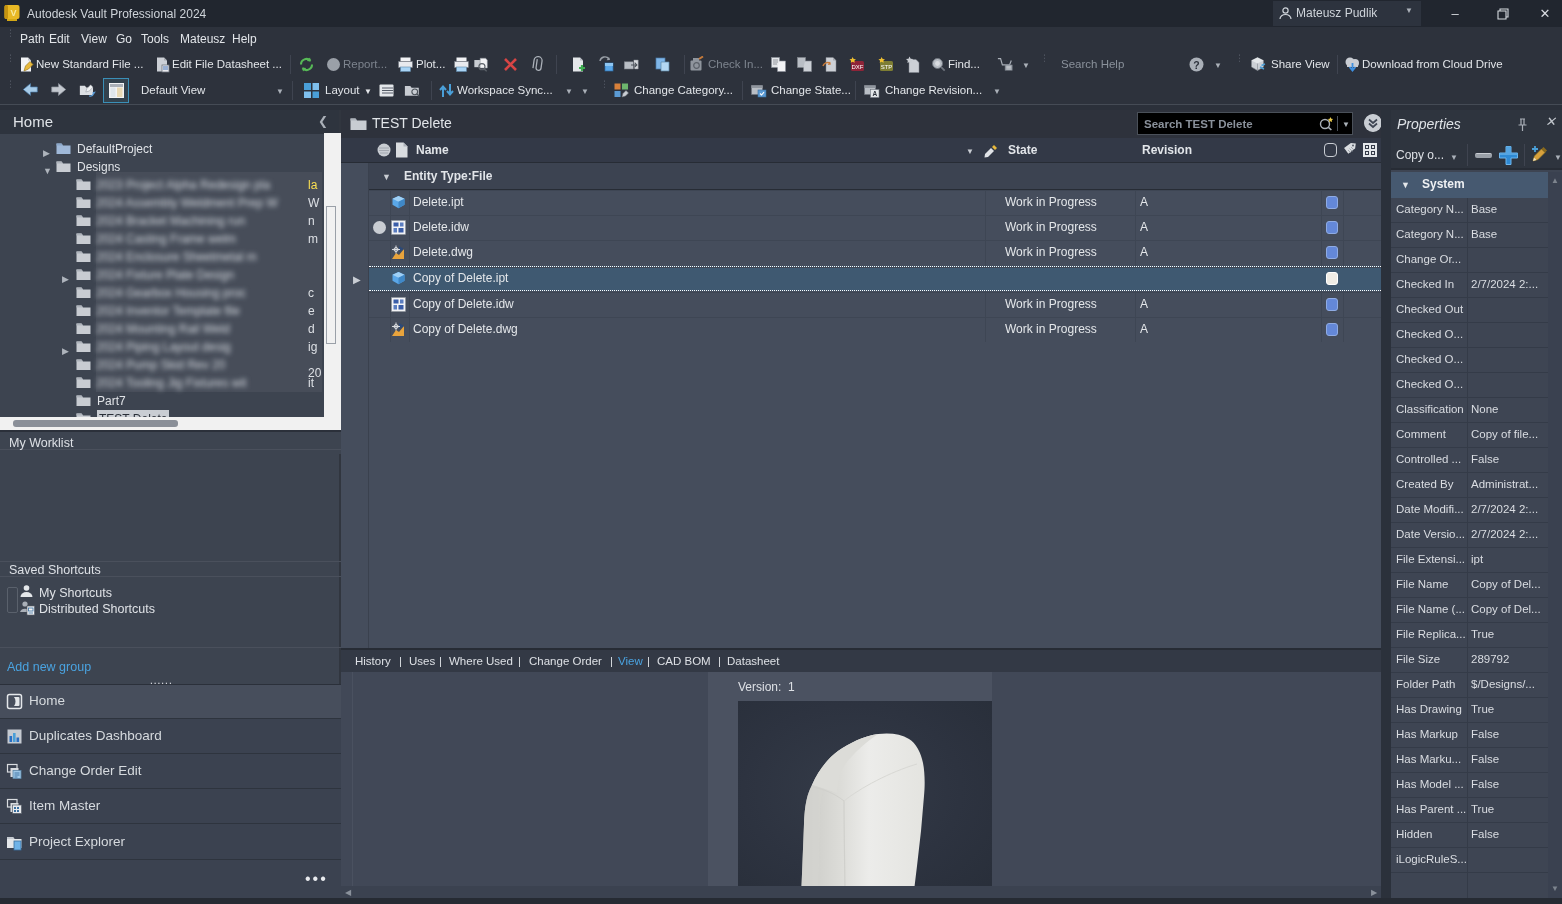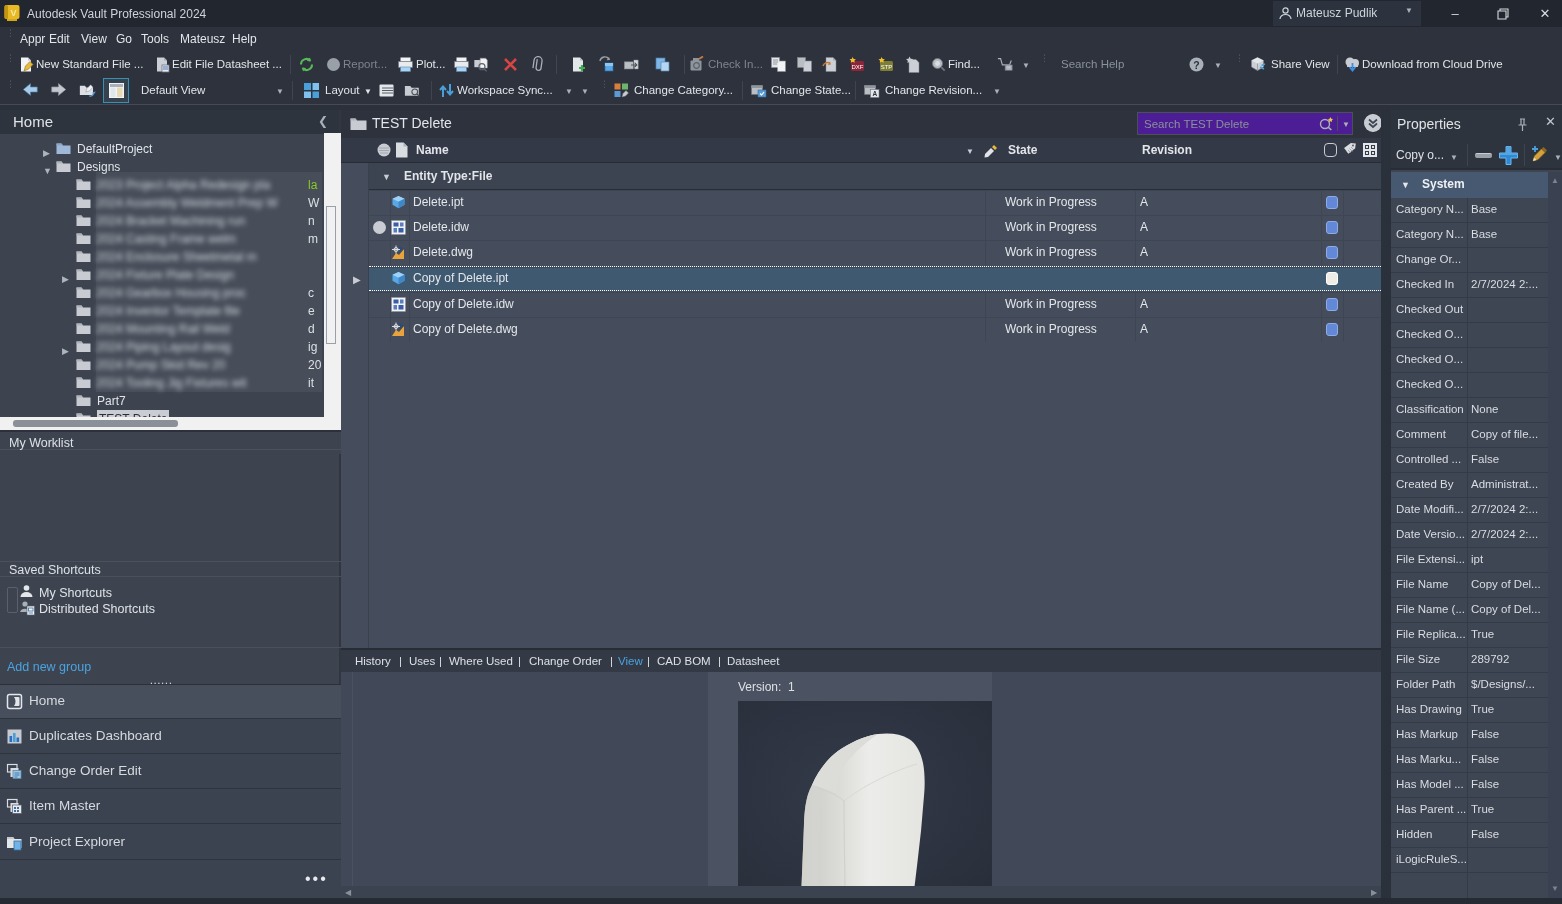--- a/index.html
+++ b/index.html
@@ -48,21 +48,21 @@
 .navrow { position:absolute; left:0; width:341px; height:34px; border-bottom:1px solid #2e343e; }
 .navrow .t { position:absolute; left:29px; top:8px; font-size:13.5px; color:#d6dade; }
 .navrow .ic { position:absolute; left:6px; top:8px; width:17px; height:17px; }
 #navrow-home { background:#474e5c; }
 #lp-bottom { position:absolute; left:0; top:750px; width:341px; height:44px; background:#3b4250; }
 #lp-bottom .dots { position:absolute; left:305px; top:10px; color:#e8eaee; font-size:16px; letter-spacing:2px; }
 
 #main { position:absolute; left:341px; top:110px; width:1040px; height:794px; background:#454d5c; }
 #crumb { position:absolute; left:0; top:0; width:1040px; height:28px; background:#2e323c; }
 #crumb .t { position:absolute; left:31px; top:5px; font-size:14px; color:#e2e5e9; }
-#searchbox { position:absolute; left:796px; top:2px; width:216px; height:23px; background:#4c1d95; border:1px solid #4a5059; }
+#searchbox { position:absolute; left:796px; top:2px; width:216px; height:23px; background:#000000; border:1px solid #4a5059;font-weight:bold; }
 #searchbox .ph { position:absolute; left:6px; top:5px; color:#8a919b; font-size:11.5px; }
 #roundbtn { position:absolute; left:1023px; top:4px; width:18px; height:18px; border-radius:50%; background:#c9cdd3; }
 #gridhead { position:absolute; left:0; top:28px; width:1040px; height:25px; background:#333947; border-bottom:1px solid #272c35; }
 #gridhead .h { position:absolute; top:5px; font-weight:bold; font-size:12px; color:#e2e5e9; }
 #grouprow { position:absolute; left:28px; top:53px; width:1012px; height:27px; background:#3c4351; border-bottom:1px solid #272c35; }
 #grouprow .t { position:absolute; left:35px; top:6px; font-weight:bold; font-size:12px; color:#e2e5e9; }
 .frow { position:absolute; left:28px; width:1012px; height:25px; border-bottom:1px solid #40485700; box-shadow:0 1px 0 #3e4654 inset; }
 .frow .nm { position:absolute; left:44px; top:5px; font-size:12px; color:#e4e7ea; }
 .frow .st { position:absolute; left:636px; top:5px; font-size:12px; color:#e4e7ea; }
 .frow .rv { position:absolute; left:771px; top:5px; font-size:12px; color:#e4e7ea; }
@@ -74,21 +74,21 @@
 #tabsbar span { position:absolute; top:5px; font-size:11.5px; color:#dde0e5; }
 #viewarea { position:absolute; left:0; top:562px; width:1040px; height:227px; background:#414857; }
 #viewpane { position:absolute; left:367px; top:0; width:284px; height:227px; background:#4b5261; }
 #viewpane .vl { position:absolute; left:30px; top:8px; font-size:12px; color:#dde0e5; }
 #pimg { position:absolute; left:30px; top:29px; width:254px; height:198px; background:radial-gradient(ellipse at 45% 45%, #343b48 0%, #2d3340 55%, #282e39 100%); overflow:hidden; }
 #mainhsb { position:absolute; left:0; top:776px; width:1040px; height:13px; background:#3b4250; }
 #mainbottom { position:absolute; left:0; top:789px; width:1040px; height:5px; background:#262b33; }
 
 #gapcol { position:absolute; left:1381px; top:110px; width:10px; height:794px; background:#2b313b; }
 #props { position:absolute; left:1391px; top:110px; width:171px; height:788px; background:#3e4553; }
-#props-head { position:absolute; left:0; top:0; width:171px; height:30px; background:#2e343e; }
+#props-head { position:absolute; left:0; top:0; width:171px; height:30px; background:#2e343e;font-style:italic; }
 #props-head .t { position:absolute; left:6px; top:6px; font-size:14px; color:#dfe3e7; }
 #props-tb { position:absolute; left:0; top:30px; width:171px; height:30px; background:#2e343e; border-bottom:2px solid #272c35; }
 #props-tb .t { position:absolute; left:5px; top:8px; font-size:12px; color:#dde0e5; }
 #sysrow { position:absolute; left:0; top:62px; width:157px; height:26px; background:#465970; }
 #sysrow .t { position:absolute; left:31px; top:5px; font-weight:bold; font-size:12px; color:#eef0f3; }
 .prow { position:absolute; left:0; width:157px; height:25px; border-bottom:1px solid #343b48; }
 .prow .l { position:absolute; left:5px; top:5px; font-size:11.5px; color:#dadde2; white-space:nowrap; }
 .prow .v { position:absolute; left:80px; top:5px; font-size:11.5px; color:#dadde2; white-space:nowrap; }
 #pvline { position:absolute; left:76px; top:88px; width:1px; height:700px; background:#343b48; }
 #propsb { position:absolute; left:157px; top:62px; width:14px; height:726px; background:#3a4150; }
@@ -113,21 +113,21 @@
     <span style="position:absolute;left:132px;top:5px;font-size:8px;color:#aab0b8">▼</span>
   </div>
   <div class="wbtn" style="left:1432px">–</div>
   <div class="wbtn" style="left:1480px"><svg width="12" height="12" viewBox="0 0 12 12" style="margin-top:8px">
         <path d="M3 3 V1 h8 v8 h-2 M1 3 h8 v8 h-8 z" fill="none" stroke="#d8dbe0" stroke-width="1.1"></path>
       </svg></div>
   <div class="wbtn" style="left:1528px;width:34px">✕</div>
 </div>
 <div id="menubar">
     <span class="grip" style="left:6px;top:4px">⋮</span>
-  <span class="mi" style="left:20px">Appr</span>
+  <span class="mi" style="left:20px">Path</span>
   <span class="mi" style="left:49px">Edit</span>
   <span class="mi" style="left:81px">View</span>
   <span class="mi" style="left:116px">Go</span>
   <span class="mi" style="left:141px">Tools</span>
   <span class="mi" style="left:180px">Mateusz</span>
   <span class="mi" style="left:232px">Help</span>
 </div>
 <div id="tb1">
   <span class="grip" style="left:6px">⋮</span>
   <svg class="icon16" style="left:18px" viewBox="0 0 17 17">
@@ -376,21 +376,21 @@
         <span style="position:absolute;left:77px">Designs</span>
       </div>
       <div class="trow" style="top: 42px; left: 0px;">
         <span style="position:absolute;left:76px;top:2px">
           <svg class="folder" viewBox="0 0 15 13">
             <path d="M0.5 1.5 h5 l1.5 2 h7.5 v8.5 h-14 z" fill="#c8ccd2"></path>
             <path d="M0.5 1.5 h5 l1.5 2 h-6.5 z" fill="#aeb3bb"></path>
           </svg>
         </span>
         <span style="position:absolute;left:96px;top:0;width:210px;overflow:hidden;filter:blur(2.4px);color:#d6dbe1">2023 Project Alpha Redesign pla</span>
-        <span style="position:absolute;left:308px;top:0;color:#84cc16">la</span>
+        <span style="position:absolute;left:308px;top:0;color:#fde047">la</span>
       </div>
       <div class="trow" style="top: 60px; left: 0px;">
         <span style="position:absolute;left:76px;top:2px">
           <svg class="folder" viewBox="0 0 15 13">
             <path d="M0.5 1.5 h5 l1.5 2 h7.5 v8.5 h-14 z" fill="#c8ccd2"></path>
             <path d="M0.5 1.5 h5 l1.5 2 h-6.5 z" fill="#aeb3bb"></path>
           </svg>
         </span>
         <span style="position:absolute;left:96px;top:0;width:210px;overflow:hidden;filter:blur(2.4px);color:#d6dbe1">2024 Assembly Weldment Prep W</span>
         <span style="position:absolute;left:308px;top:0;color:#dfe2e6">W</span>
@@ -476,21 +476,21 @@
         <span style="position:absolute;left:308px;top:0;color:#dfe2e6">ig</span>
       </div>
       <div class="trow" style="top: 222px; left: 0px;">
         <span style="position:absolute;left:76px;top:2px">
           <svg class="folder" viewBox="0 0 15 13">
             <path d="M0.5 1.5 h5 l1.5 2 h7.5 v8.5 h-14 z" fill="#c8ccd2"></path>
             <path d="M0.5 1.5 h5 l1.5 2 h-6.5 z" fill="#aeb3bb"></path>
           </svg>
         </span>
         <span style="position:absolute;left:96px;top:0;width:210px;overflow:hidden;filter:blur(2.4px);color:#d6dbe1">2024 Pump Skid Rev 20</span>
-        <span style="position:absolute;left:308px;top:0;color:#dfe2e6">20</span>
+        <span style="position:absolute;left:308px;top:8px;color:#dfe2e6">20</span>
       </div>
       <div class="trow" style="top: 240px; left: 0px;">
         <span style="position:absolute;left:76px;top:2px">
           <svg class="folder" viewBox="0 0 15 13">
             <path d="M0.5 1.5 h5 l1.5 2 h7.5 v8.5 h-14 z" fill="#c8ccd2"></path>
             <path d="M0.5 1.5 h5 l1.5 2 h-6.5 z" fill="#aeb3bb"></path>
           </svg>
         </span>
         <span style="position:absolute;left:96px;top:0;width:210px;overflow:hidden;filter:blur(2.4px);color:#d6dbe1">2024 Tooling Jig Fixtures wit</span>
         <span style="position:absolute;left:308px;top:0;color:#dfe2e6">it</span>

